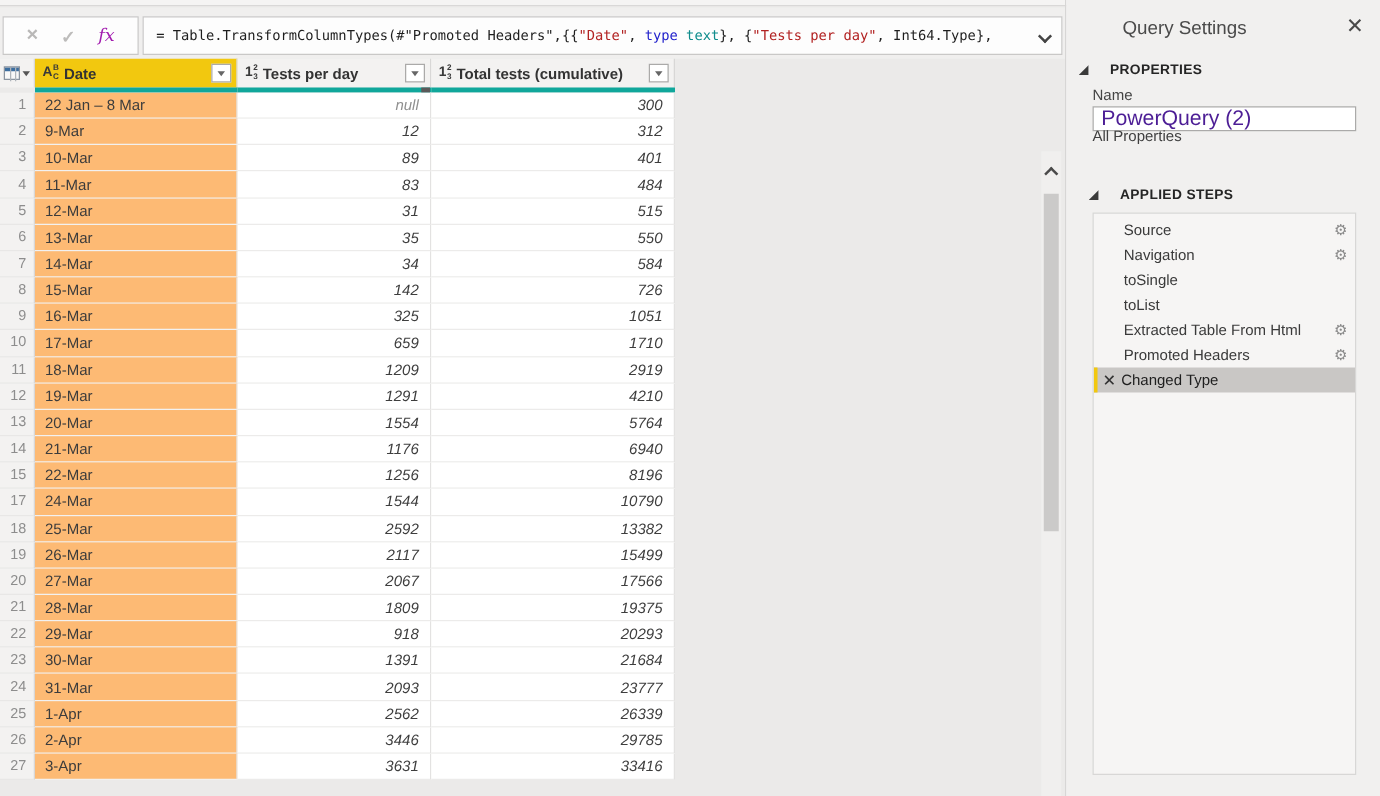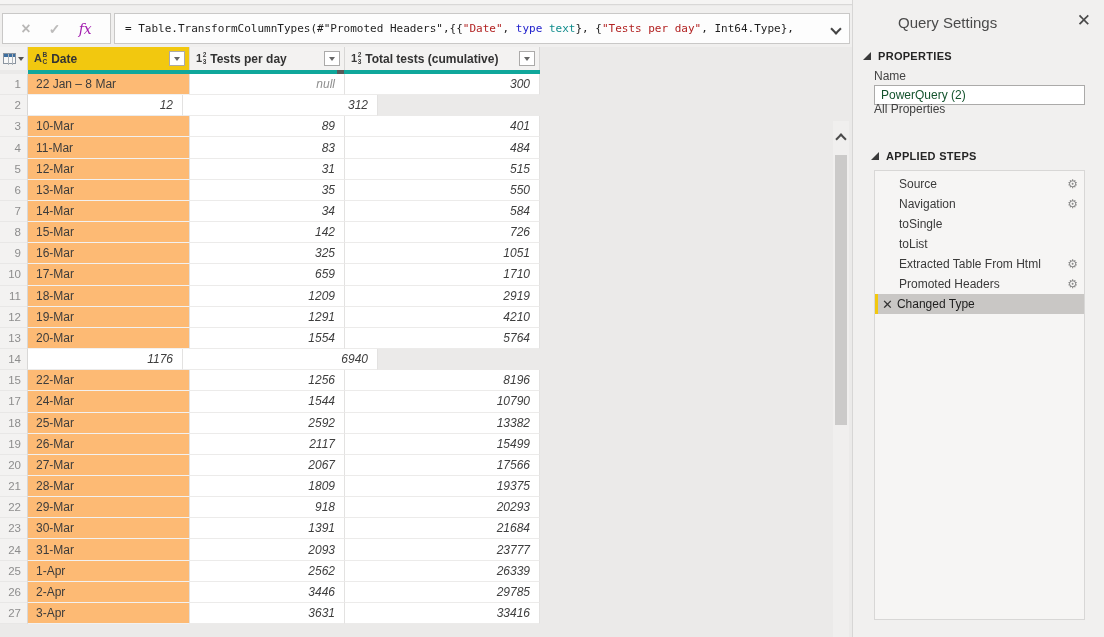--- a/index.html
+++ b/index.html
@@ -81,29 +81,29 @@
   .sb-arrow { position:absolute; left:4px; width:8px; height:8px; }
   .sb-up   { top:14px; border-left:2px solid #4A4A4A; border-top:2px solid #4A4A4A; transform:rotate(45deg); }
   .sb-thumb { position:absolute; left:2px; top:34px; width:12px; height:270px; background:#CBCAC9; }
 
   .panel-sep { position:absolute; left:852px; top:0; width:1px; height:637px; background:#D7D6D5; }
 
   
   .panel { position:absolute; left:853px; top:0; width:251px; height:637px; background:#F1F0EF; }
   .panel-title { position:absolute; left:17px; top:14px; font-size:15px; color:#4A4A4A;margin-left:28px; }
   .panel-close { position:absolute; right:13px; top:12px; font-size:17px; color:#4A4A4A; line-height:1; cursor:default; }
-  .section-h { position:absolute; display:flex; align-items:center; gap:7px; }
+  .section-h { position:absolute; display:flex; align-items:center; gap:17px; }
   .section-h .tri { width:8px; height:8px; background:#3A3A3A;
     clip-path:polygon(100% 0, 100% 100%, 0 100%); flex:0 0 auto; }
   .section-h .s-label { font-size:11px; font-weight:bold; color:#252525; letter-spacing:.3px; }
   .sec-properties { left:10px; top:50px; }
   .sec-steps { left:18px; top:150px; }
   .name-label { position:absolute; left:21px; top:69px; font-size:12px; color:#444; }
   .name-input { position:absolute; left:21px; top:85px; width:211px; height:20px;
-    background:#FFF; border:1px solid #ABAAA9; font-size:12px; color:#14532d;
+    background:#FFF; border:1px solid #ABAAA9; font-size:17px; color:#4c1d95;
     padding:0 6px; font-family:"Liberation Sans", sans-serif; }
   .all-props { position:absolute; left:21px; top:102px; font-size:12px; color:#404040; }
 
   .steps-box { position:absolute; left:21px; top:170px; width:211px; height:450px;
     background:#F6F5F4; border:1px solid #D8D7D6; padding-top:3px; overflow:hidden; }
   .step-row { position:relative; height:20px; display:flex; align-items:center;
     padding-left:24px; padding-right:6px; }
   .step-row .step-label { flex:1; font-size:12px; color:#3A3A3A; white-space:nowrap; overflow:hidden; }
   .step-row .gear { font-size:12px; color:#8A8A8A; line-height:1; }
   .step-row.selected { background:#C9C7C5; border-left:3px solid #F2C80F; padding-left:4px; }
@@ -183,20 +183,21 @@
     </div>
     <div class="grid-body">
         <div class="t-row">
           <div class="cell rownum">1</div>
           <div class="cell datec">22 Jan – 8 Mar</div>
           <div class="cell testsc num nullv">null</div>
           <div class="cell totalc num">300</div>
         </div>
         <div class="t-row">
           <div class="cell rownum">2</div>
+          <div class="cell datec">9-Mar</div>
           <div class="cell testsc num">12</div>
           <div class="cell totalc num">312</div>
         </div>
         <div class="t-row">
           <div class="cell rownum">3</div>
           <div class="cell datec">10-Mar</div>
           <div class="cell testsc num">89</div>
           <div class="cell totalc num">401</div>
         </div>
         <div class="t-row">
@@ -254,20 +255,21 @@
           <div class="cell totalc num">4210</div>
         </div>
         <div class="t-row">
           <div class="cell rownum">13</div>
           <div class="cell datec">20-Mar</div>
           <div class="cell testsc num">1554</div>
           <div class="cell totalc num">5764</div>
         </div>
         <div class="t-row">
           <div class="cell rownum">14</div>
+          <div class="cell datec">21-Mar</div>
           <div class="cell testsc num">1176</div>
           <div class="cell totalc num">6940</div>
         </div>
         <div class="t-row">
           <div class="cell rownum">15</div>
           <div class="cell datec">22-Mar</div>
           <div class="cell testsc num">1256</div>
           <div class="cell totalc num">8196</div>
         </div>
         <div class="t-row">

